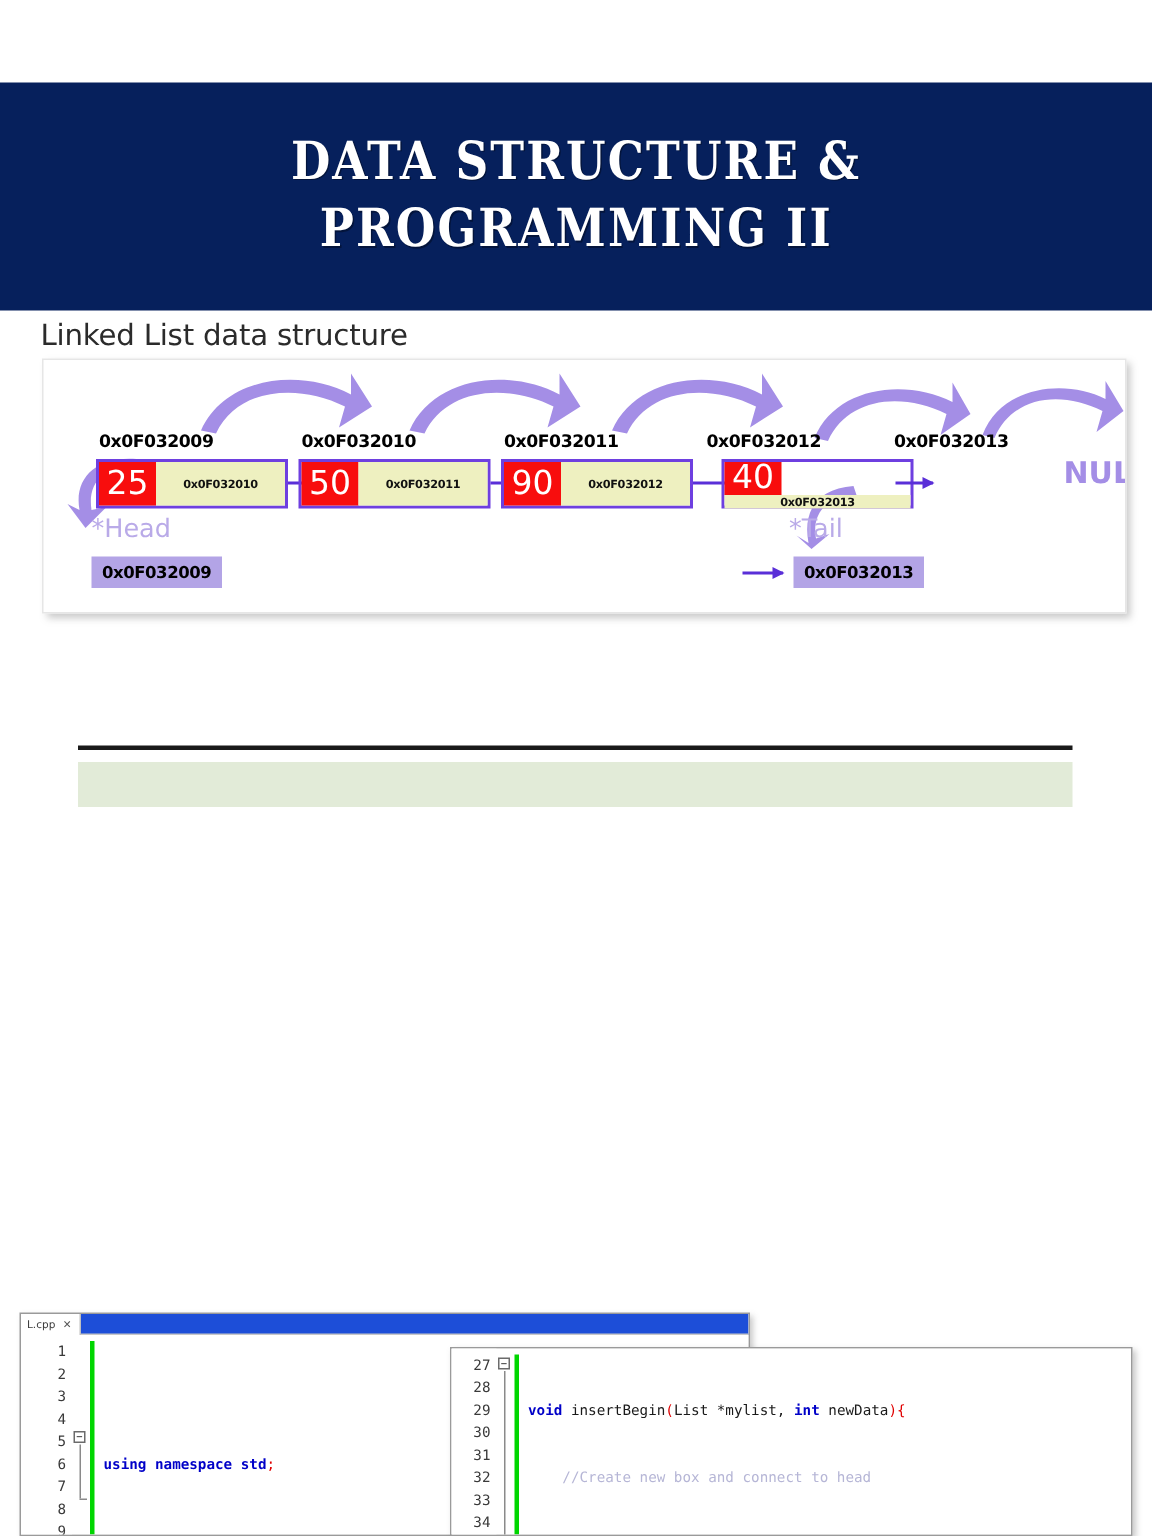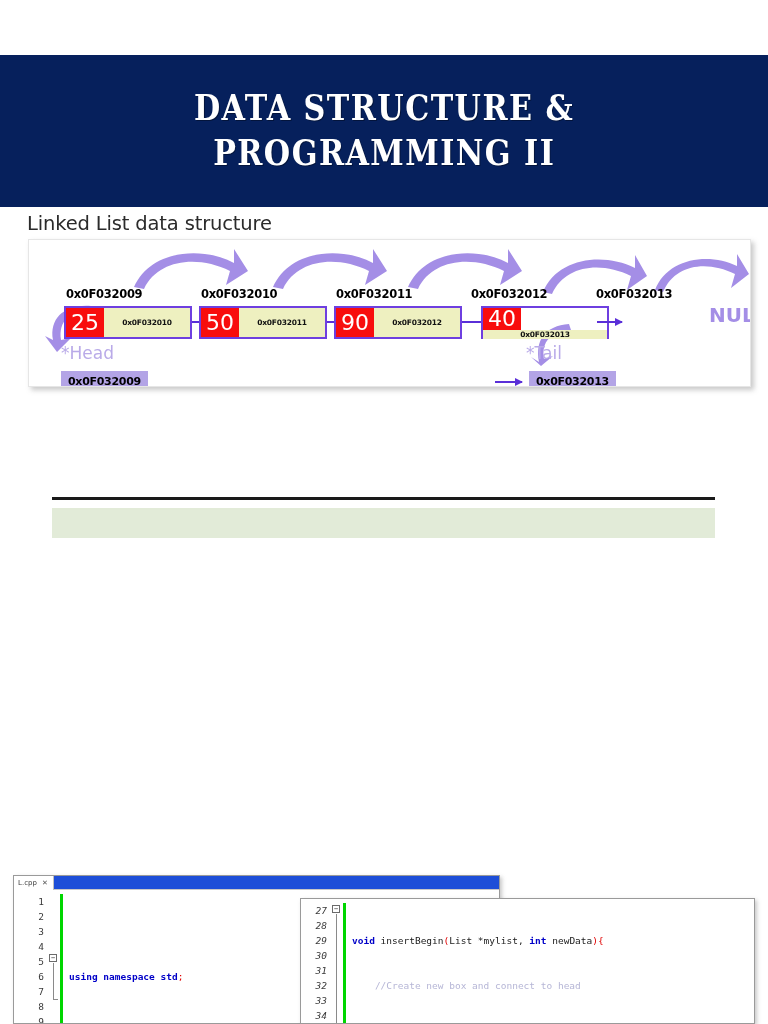--- a/index.html
+++ b/index.html
@@ -50,21 +50,21 @@
     color: #2b2b2b;
     letter-spacing: -0.15px;
     font-family: "DejaVu Sans", sans-serif;
     white-space: nowrap;
   }
 
   
   .diagram-frame {
     position: absolute;
     left: 28px; top: 239px;
-    width: 723px; height: 148px;
+    width: 723px; height: 170px;
     background: #ffffff;
     border: 1px solid #e6e6e6;
     box-shadow: 3px 3px 5px rgba(120,120,120,0.40);
     overflow: hidden;
     text-align: right;
   }
   .diagram-inner { position: absolute; inset: 0; }
 
   
   .node {
@@ -232,21 +232,21 @@
     flex: 0 0 34px;
     background: #ffffff;
     border-right: 0;
     text-align: right;
     padding: 4px 4px 0 0;
     color: #3a3a3a;
     font-size: 9.5px;
     line-height: 15px;
     font-family: "DejaVu Sans Mono", monospace;
   }
-  .code-right .gutter { width: 30px; flex: 0 0 30px; font-style: italic; }
+  .code-right .gutter { width: 30px; flex: 0 0 30px; }
   .gutter div { height: 15px; }
 
   .foldcol {
     width: 12px;
     flex: 0 0 12px;
     position: relative;
     padding-top: 4px;
   }
   .foldbox {
     position: absolute;

